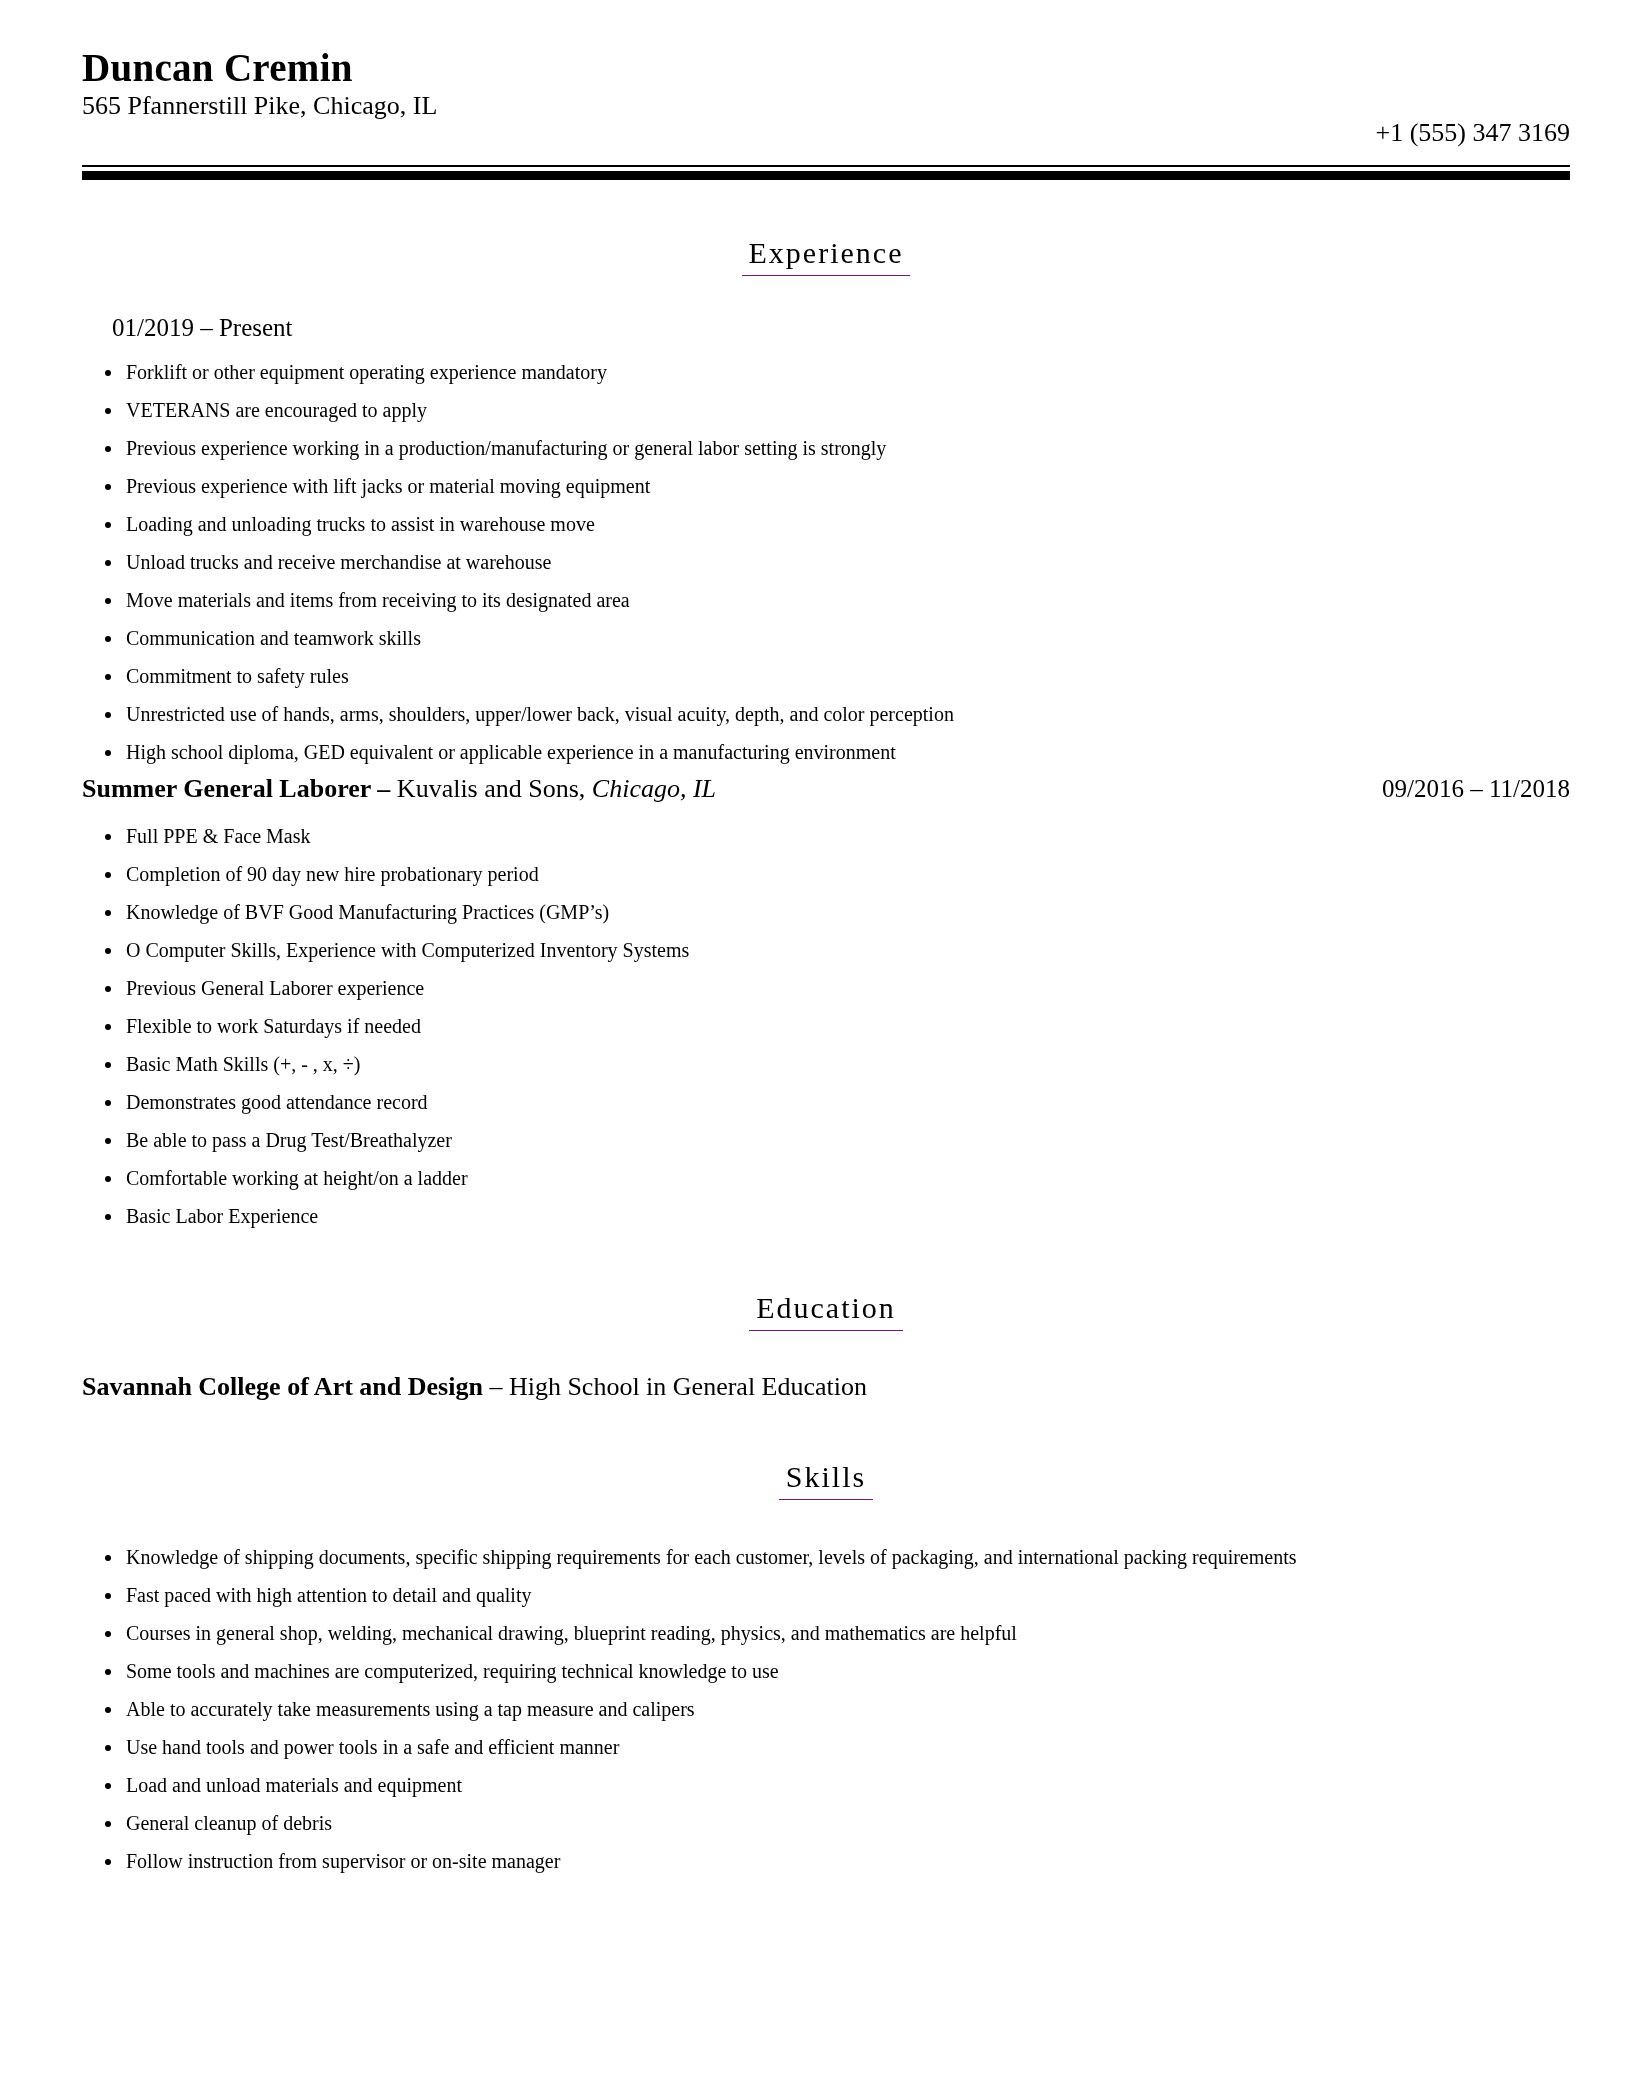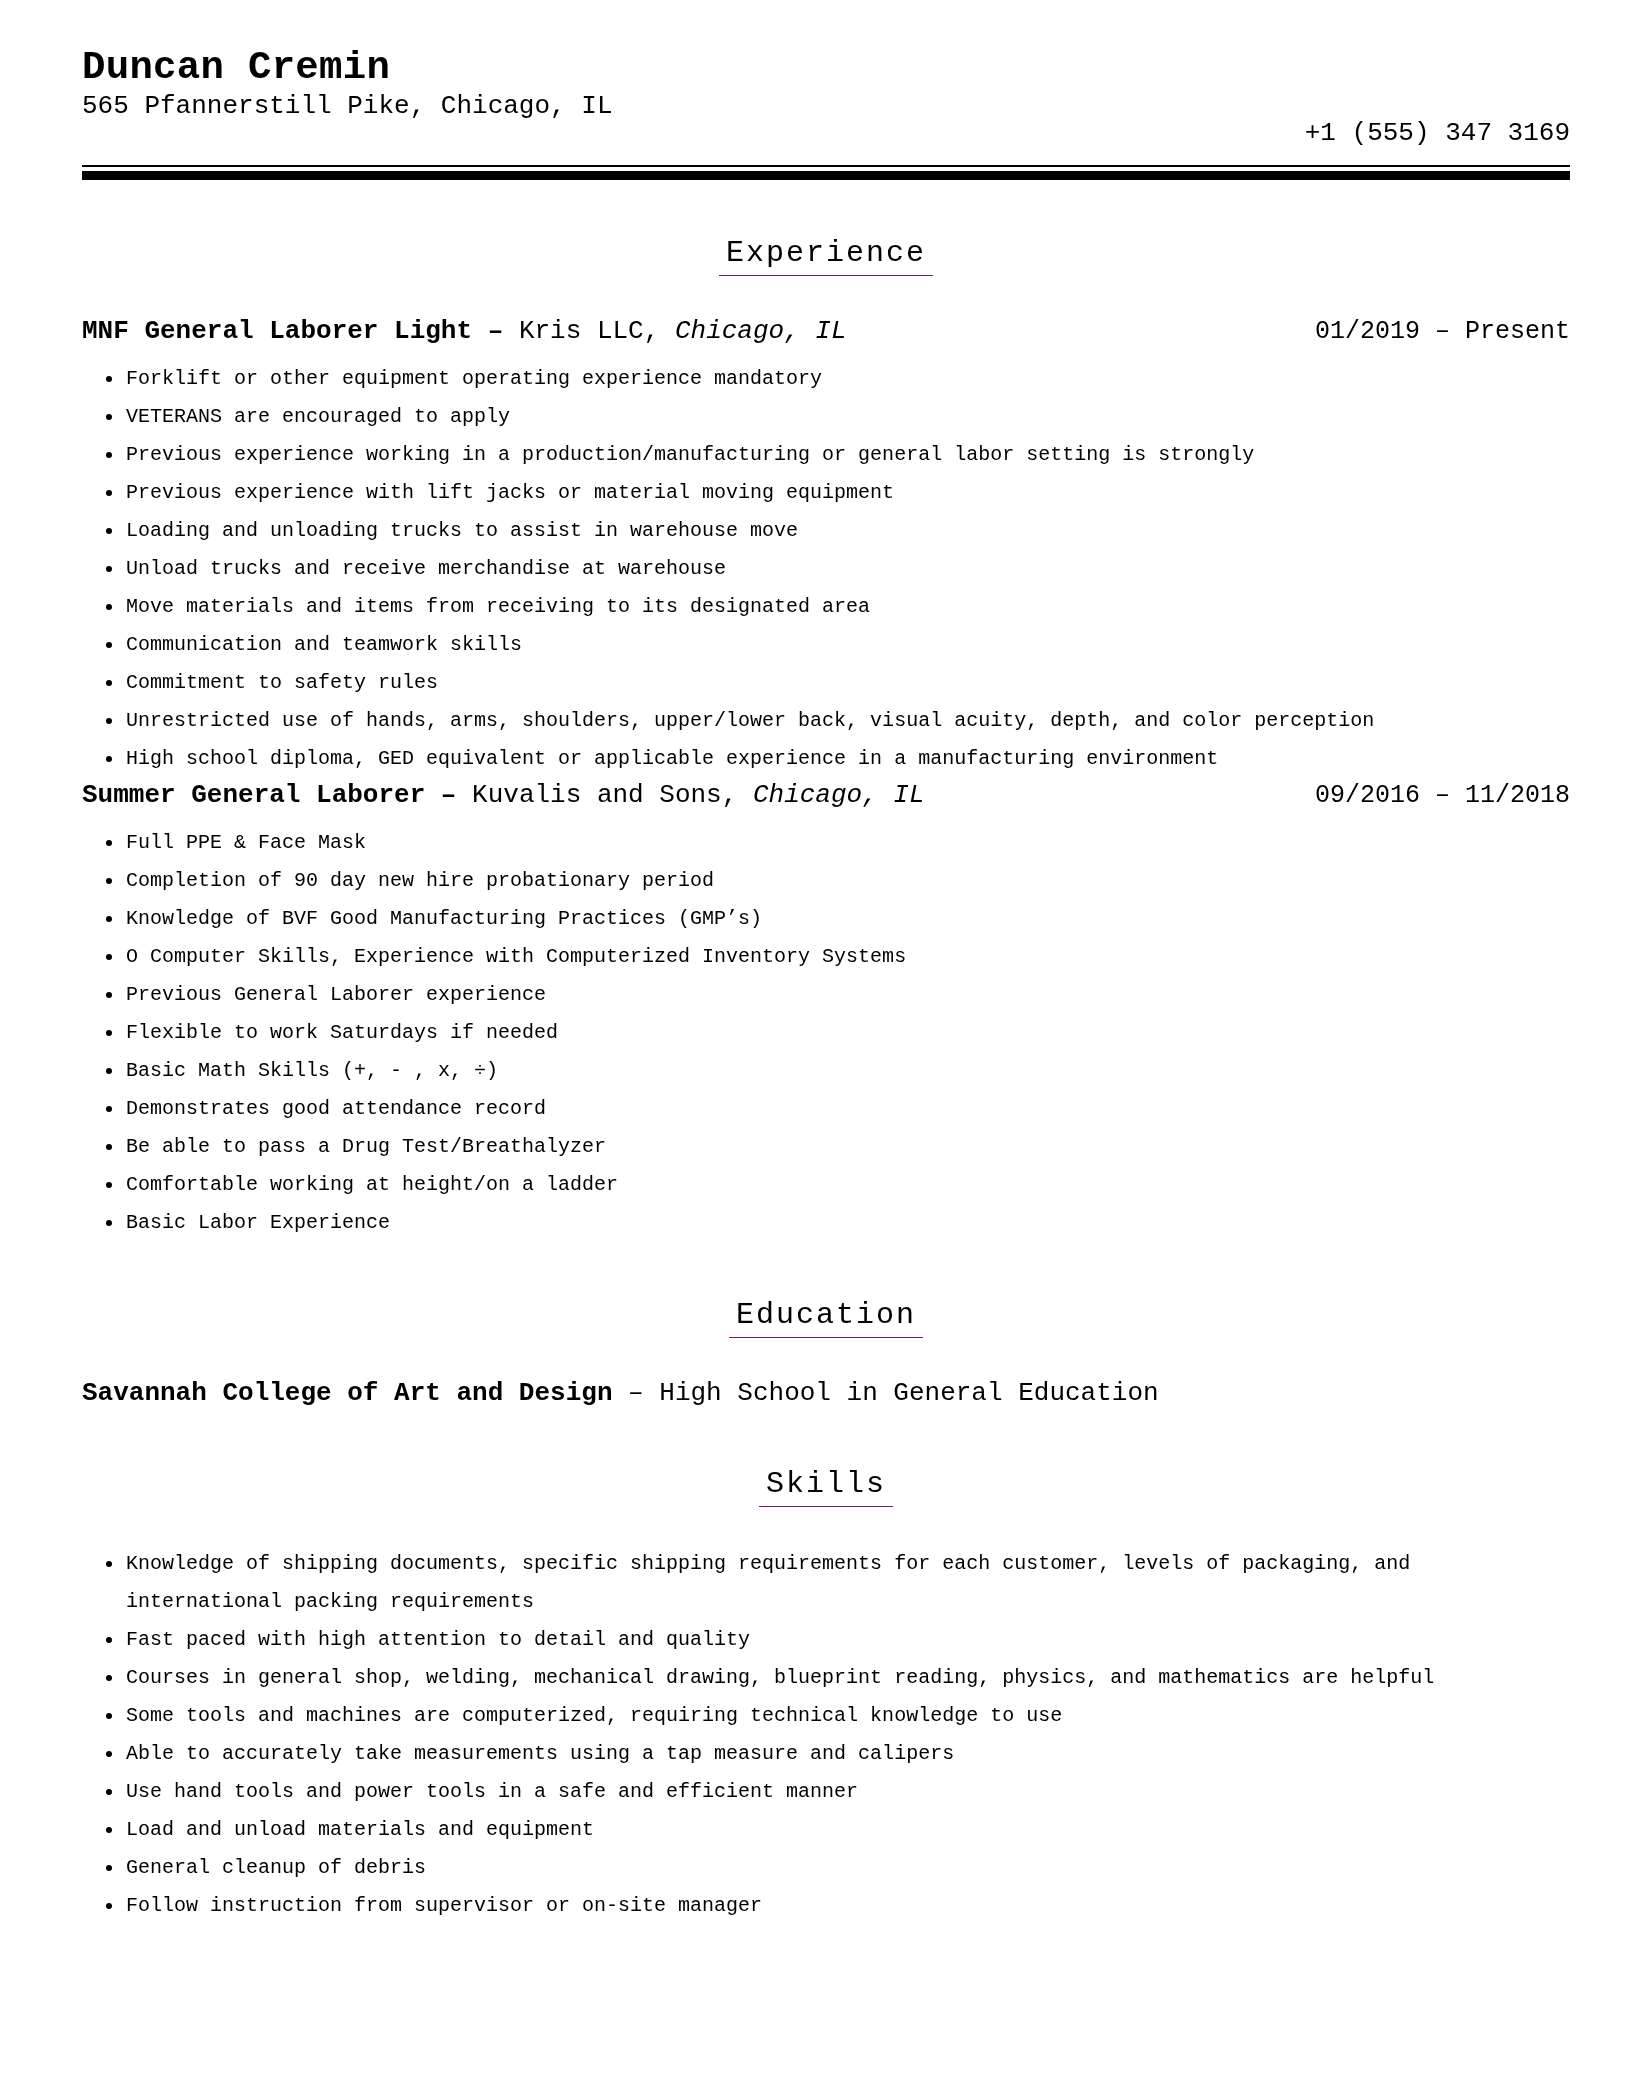--- a/index.html
+++ b/index.html
@@ -3,21 +3,21 @@
 <meta charset="utf-8">
 <style>
   html, body { margin: 0; padding: 0; background: #ffffff; }
   .page {
     width: 1632px;
     height: 2022px;
     box-sizing: border-box;
     padding: 46px 62px 0 82px;
     background: #ffffff;
     color: #000000;
-    font-family: Liberation Mono, monospace;
+    font-family: Liberation Serif, serif;
     overflow: hidden;
   }
 
   
   .header-row { display: flex; justify-content: space-between; align-items: flex-start; }
   .person-name { margin: 0; font-size: 39px; font-weight: 700; letter-spacing: 0.3px; line-height: 1.15; }
   .person-address { font-size: 26px; }
   .person-phone { font-size: 26px; margin-top: 72px; white-space: nowrap; }
 
   .header-rule { margin-top: 17px; }
@@ -78,25 +78,20 @@
     <div class="rule-thick"></div>
   </div>
 
   <section>
     <h2 class="section-title">
       <span class="underlined">Experience</span>
     </h2>
 
     <div class="job">
       <div class="job-header">
-        <div class="job-title-line">
-          <span class="bold">MNF General Laborer Light –</span>
-          <span>Kris LLC,</span>
-          <span class="italic">Chicago, IL</span>
-        </div>
         <div class="job-dates">01/2019 – Present</div>
       </div>
       <ul class="bullets">
           <li>Forklift or other equipment operating experience mandatory</li>
           <li>VETERANS are encouraged to apply</li>
           <li>Previous experience working in a production/manufacturing or general labor setting is strongly</li>
           <li>Previous experience with lift jacks or material moving equipment</li>
           <li>Loading and unloading trucks to assist in warehouse move</li>
           <li>Unload trucks and receive merchandise at warehouse</li>
           <li>Move materials and items from receiving to its designated area</li>

